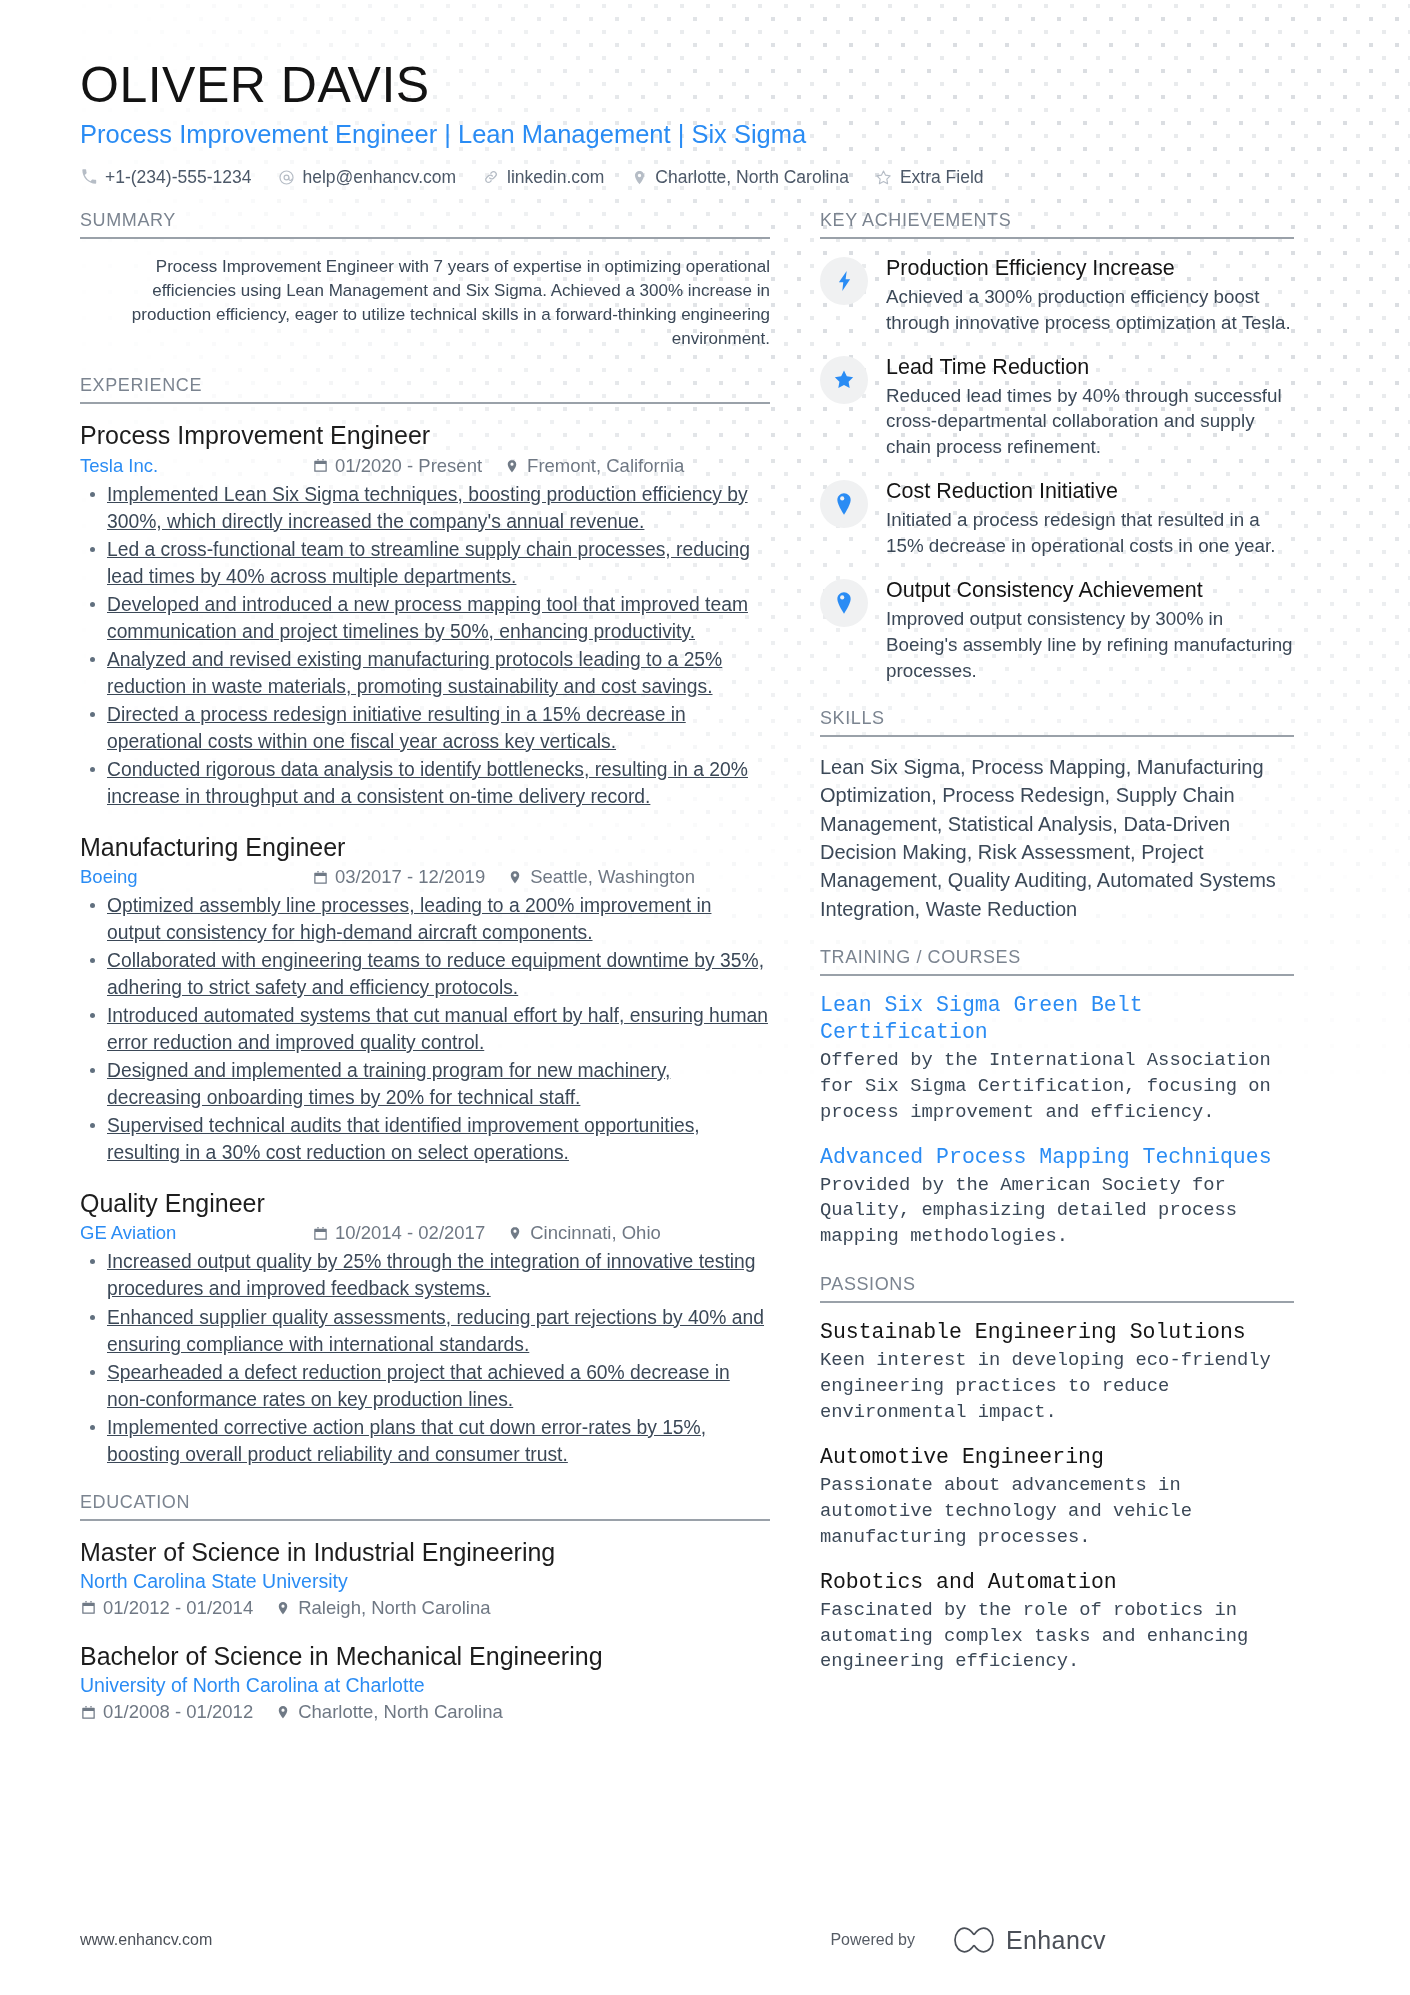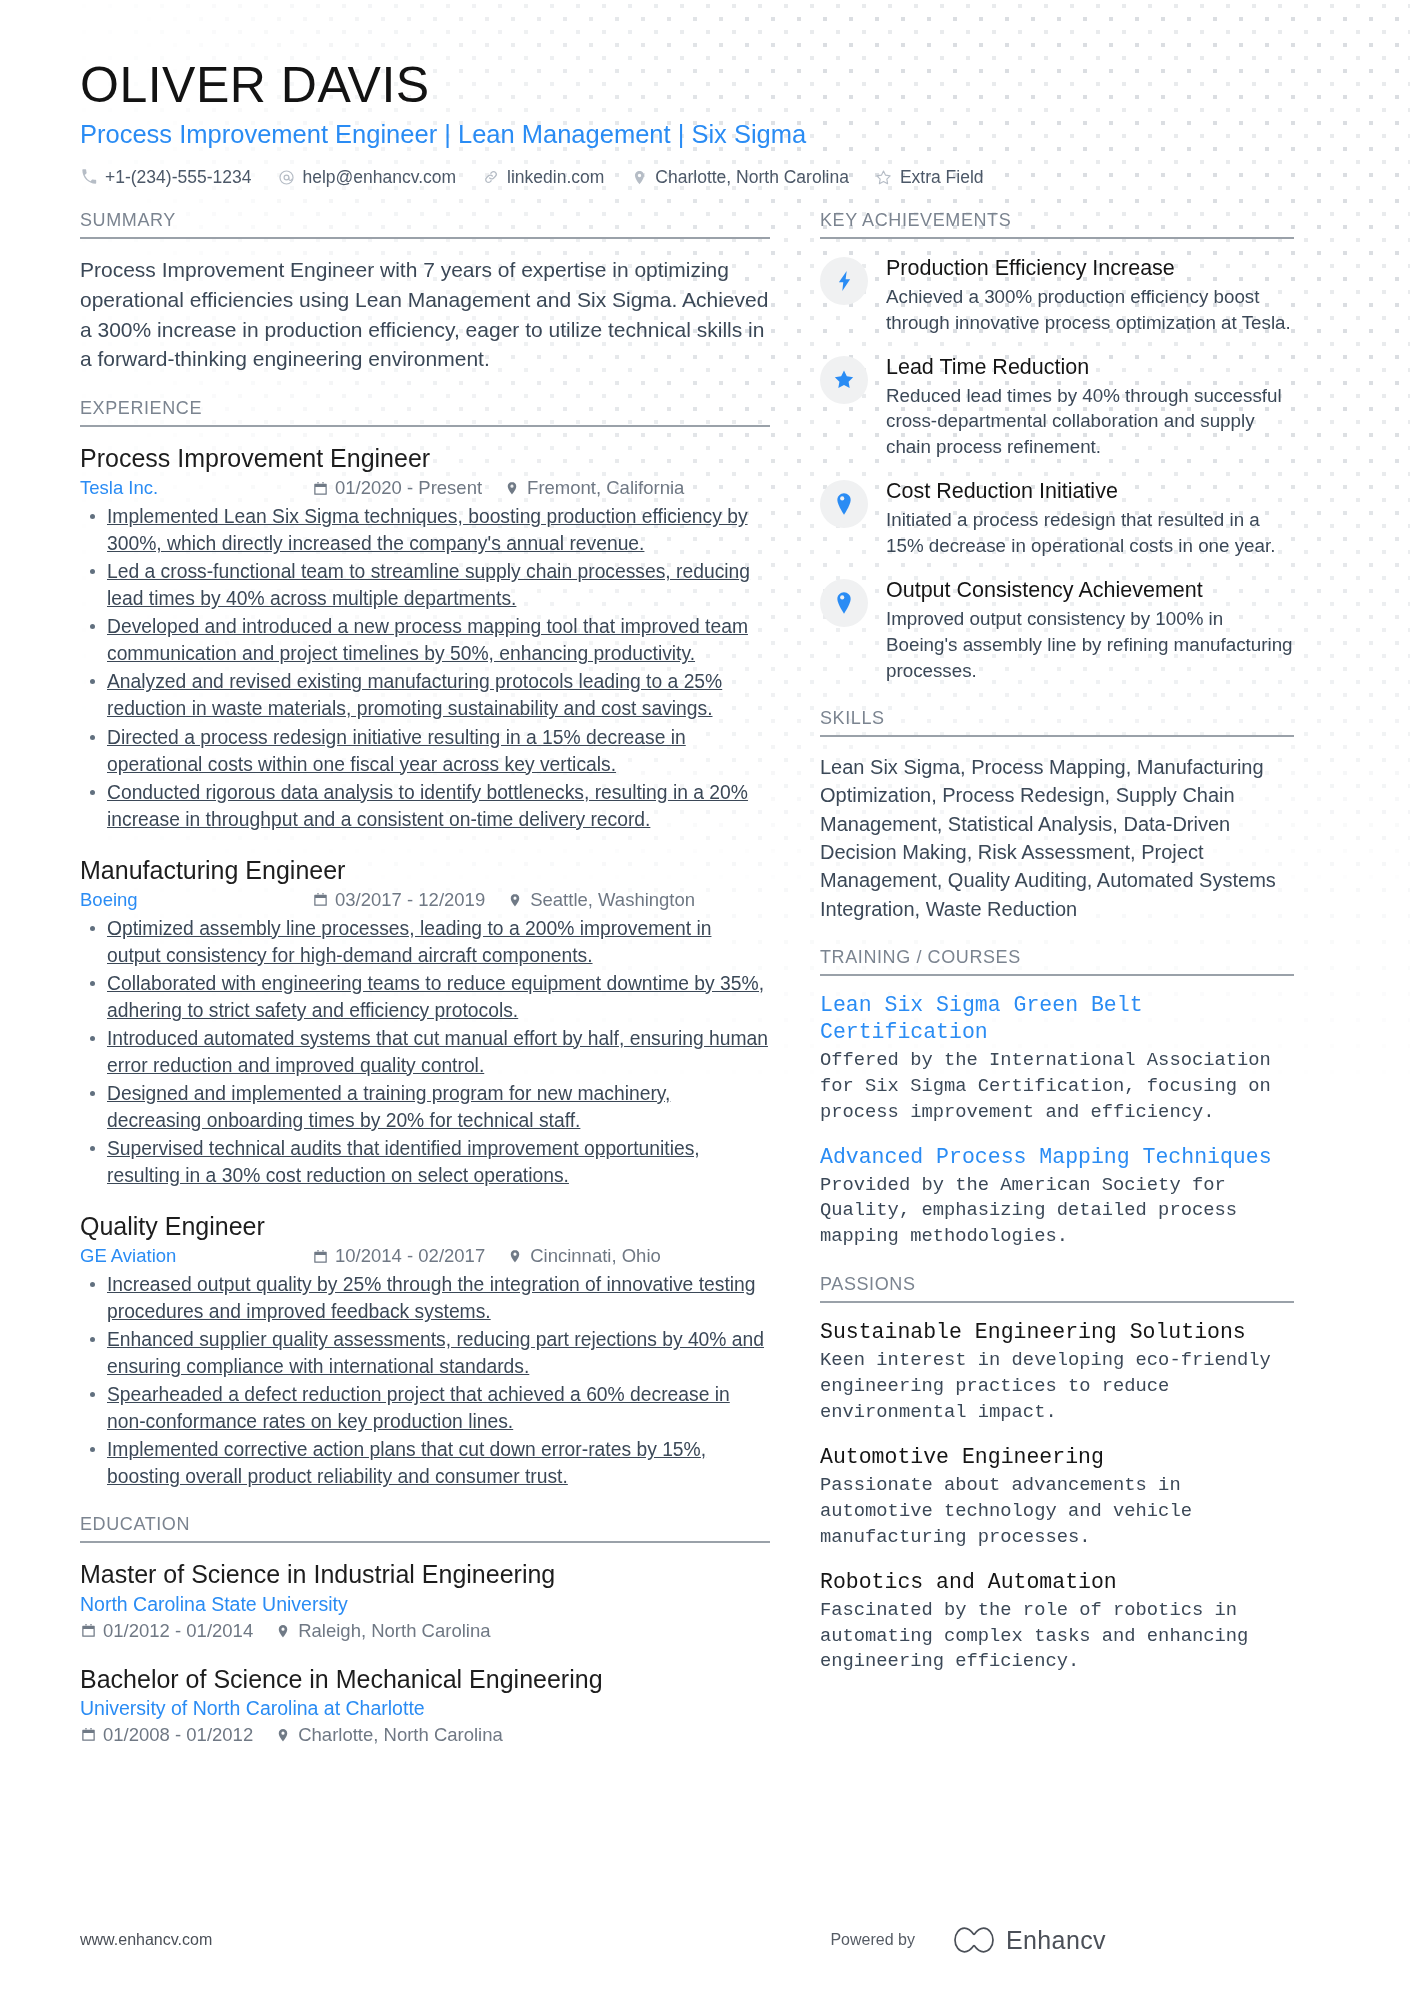--- a/index.html
+++ b/index.html
@@ -138,23 +138,24 @@
     font-weight: 400;
     text-transform: uppercase;
     padding-bottom: 6px;
     border-bottom: 2.5px solid #9aa1a9;
     margin-bottom: 16px;
   }
   .sec { margin-bottom: 24px; }
 
   
   .summary-text {
-    font-size: 21px;
+    font-size: 17px;
     line-height: 1.42;
     color: #3b4857;
+    text-align: right;
   }
 
   
   .entry { margin-bottom: 22px; }
   .entry:last-child { margin-bottom: 4px; }
 
   .job-title {
     font-size: 25px;
     font-weight: 400;
     color: #1d1d1d;
@@ -615,21 +616,21 @@
           <div class="ka-badge">
             <span>
               <svg width="16" height="22" viewBox="0 0 24 32" fill="currentColor">
                 <path d="M12 0C6.5 0 2 4.5 2 10c0 7.4 10 22 10 22s10-14.6 10-22c0-5.5-4.5-10-10-10z"></path>
                 <circle cx="9.3" cy="7.6" r="3.1" fill="#f0f1f2"></circle>
               </svg>
             </span>
           </div>
           <div class="ka-body">
             <div class="ka-title">Output Consistency Achievement</div>
-            <div class="ka-desc">Improved output consistency by 100% in Boeing's assembly line by refining manufacturing processes.</div>
+            <div class="ka-desc">Improved output consistency by 300% in Boeing's assembly line by refining manufacturing processes.</div>
           </div>
         </div>
       </div>
 
       <div class="sec">
         <div class="sec-title">SKILLS</div>
         <div class="skills-text">Lean Six Sigma, Process Mapping, Manufacturing Optimization, Process Redesign, Supply Chain Management, Statistical Analysis, Data-Driven Decision Making, Risk Assessment, Project Management, Quality Auditing, Automated Systems Integration, Waste Reduction</div>
       </div>
 
       <div class="sec">

